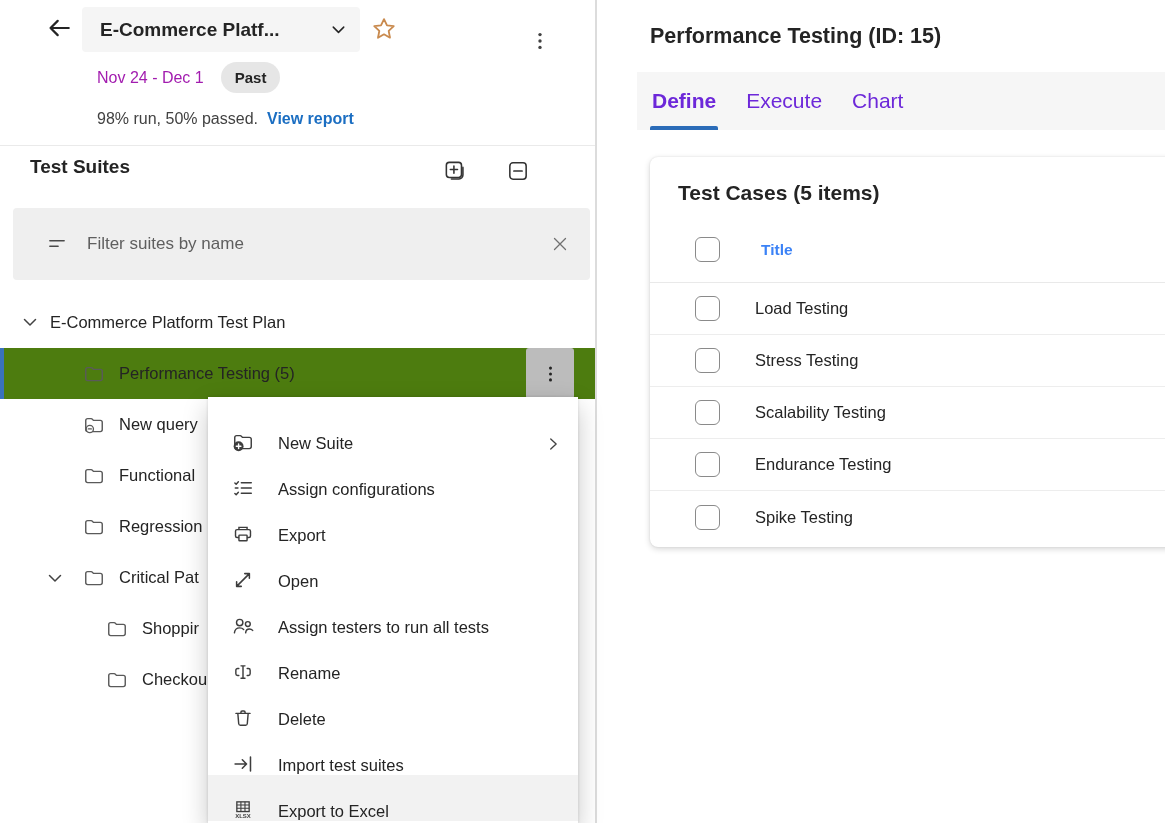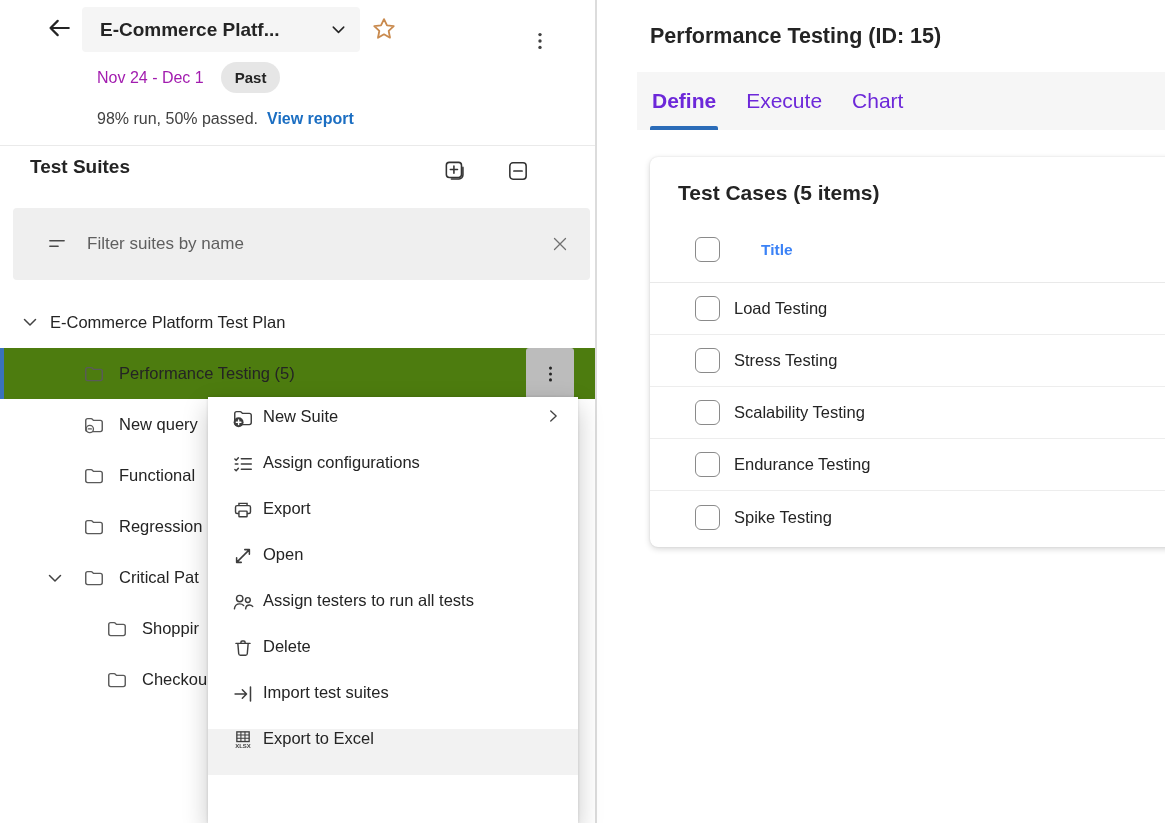--- a/index.html
+++ b/index.html
@@ -49,42 +49,42 @@
   .trow.lvl1c { padding-left:45px; }
   .trow.lvl1c .chev { margin-right:18px; }
   .trow.lvl2 { padding-left:106px; }
   .trow.selected { background:#4d7c0f; border-left:4px solid #3a72bd; padding-left:79px; }
   .row-kebab { margin-left:auto; margin-right:21px; width:48px; height:51px; background:#bcbcbc; border:none; border-radius:3px;
     display:flex; align-items:center; justify-content:center; color:#242424; cursor:pointer; }
 
   
   .context-menu { position:absolute; left:208px; top:397px; width:370px; bottom:0; background:#fff; z-index:6;
     box-shadow:0 10px 24px rgba(0,0,0,.22), 0 0 3px rgba(0,0,0,.14); padding-top:10px; }
-  .mitem { height:46px; display:flex; align-items:flex-start; padding:0 16px 0 24px; gap:9px; font-size:16.5px; cursor:pointer; }
+  .mitem { height:46px; display:flex; align-items:flex-end; padding:0 16px 0 24px; gap:24px; font-size:16.5px; cursor:pointer; }
   .mitem .micon { width:22px; height:22px; flex:none; color:#3d3d3d; }
   .mitem .submenu-chev { margin-left:auto; width:18px; height:18px; color:#424242; }
   .mitem.hovered { background:#f2f2f2; }
 
   
   .right-panel { position:absolute; left:599px; top:0; right:0; bottom:0; background:#fff; }
   .suite-title { position:absolute; left:51px; top:24px; font-size:21.5px; font-weight:700; margin:0; }
   .tabs { position:absolute; left:38px; right:0; top:72px; height:58px; background:#f6f6f6; display:flex; align-items:stretch; padding-left:13px; gap:26px; }
   .tab { display:flex; align-items:center; font-size:21px; color:#6d28d9; position:relative; padding:0 2px; cursor:pointer; }
   .tab.active { font-weight:700; }
   .tab.active::after { content:""; position:absolute; left:0; right:0; bottom:0; height:4px; background:#2b6cb8; border-radius:2px 2px 0 0; }
 
   .card { position:absolute; left:51px; top:157px; width:545px; height:390px; background:#fff; border-radius:8px;
     box-shadow:0 2px 6px rgba(0,0,0,.16), 0 0 2px rgba(0,0,0,.10); }
   .card-title { margin:0; padding:24px 0 0 28px; height:60px; font-size:21px; font-weight:700; }
   .thead { height:66px; display:flex; align-items:center; padding-left:45px; border-bottom:1px solid #e9e9e9; }
   .checkbox { width:25px; height:25px; border:1.5px solid #8a8a8a; border-radius:6px; background:#fff; flex:none; cursor:pointer; }
   .thead .col-title { margin-left:41px; font-size:15.5px; font-weight:700; color:#3b82f6; }
   .crow { height:52px; display:flex; align-items:center; padding-left:45px; border-bottom:1px solid #ededed; font-size:16.5px; }
   .crow:last-child { border-bottom:none; }
-  .crow .cell { margin-left:14px; }
+  .crow .cell { margin-left:35px; }
 </style>
 </head>
 <body>
 
 <aside class="left-panel">
 
   <div class="plan-header">
     <button class="back-btn">
       <svg viewBox="0 0 20 20" width="26" height="26">
           <path d="M17.5 10h-14M9 4.5 3.5 10 9 15.5" fill="none" stroke="currentColor" stroke-width="1.7" stroke-linecap="round" stroke-linejoin="round"></path>
@@ -282,20 +282,29 @@
           <path d="M2.2 16.2c.3-2.8 2.2-4.5 4.8-4.5 1.5 0 2.8.6 3.6 1.5" fill="none" stroke="currentColor" stroke-width="1.3" stroke-linecap="round"></path>
           <circle cx="14.4" cy="8.2" r="2.2" fill="none" stroke="currentColor" stroke-width="1.3"></circle>
           <path d="M12.4 16.2c.2-2.1 1.6-3.5 3.5-3.5 1.2 0 2.2.5 2.9 1.3" fill="none" stroke="currentColor" stroke-width="1.3" stroke-linecap="round"></path>
         </svg>
     </span>
     <span class="mlabel">Assign testers to run all tests</span>
   </div>
   <div class="mitem">
     <span class="micon">
       <svg viewBox="0 0 20 20" width="22" height="22">
+          <path d="M10 4.4v11.2M8.2 4.4h3.6M8.2 15.6h3.6" stroke="currentColor" stroke-width="1.3" stroke-linecap="round"></path>
+          <path d="M6.2 6.8H5.1c-.9 0-1.6.7-1.6 1.6v3.2c0 .9.7 1.6 1.6 1.6h1.1M13.8 6.8h1.1c.9 0 1.6.7 1.6 1.6v3.2c0 .9-.7 1.6-1.6 1.6h-1.1" fill="none" stroke="currentColor" stroke-width="1.3" stroke-linecap="round"></path>
+        </svg>
+    </span>
+    <span class="mlabel">Rename</span>
+  </div>
+  <div class="mitem">
+    <span class="micon">
+      <svg viewBox="0 0 20 20" width="22" height="22">
           <path d="M3.6 5.8h12.8M8.1 5.8V4.7c0-.6.5-1.1 1.1-1.1h1.6c.6 0 1.1.5 1.1 1.1v1.1M5.3 5.8l.8 9.4c.1.8.7 1.4 1.5 1.4h4.8c.8 0 1.4-.6 1.5-1.4l.8-9.4" fill="none" stroke="currentColor" stroke-width="1.3" stroke-linecap="round" stroke-linejoin="round"></path>
         </svg>
     </span>
     <span class="mlabel">Delete</span>
   </div>
   <div class="mitem">
     <span class="micon">
       <svg viewBox="0 0 20 20" width="22" height="22">
           <path d="M2.8 10h10.2M9.4 6.2L13.2 10l-3.8 3.8M16.8 3.6v12.8" fill="none" stroke="currentColor" stroke-width="1.4" stroke-linecap="round" stroke-linejoin="round"></path>
         </svg>

